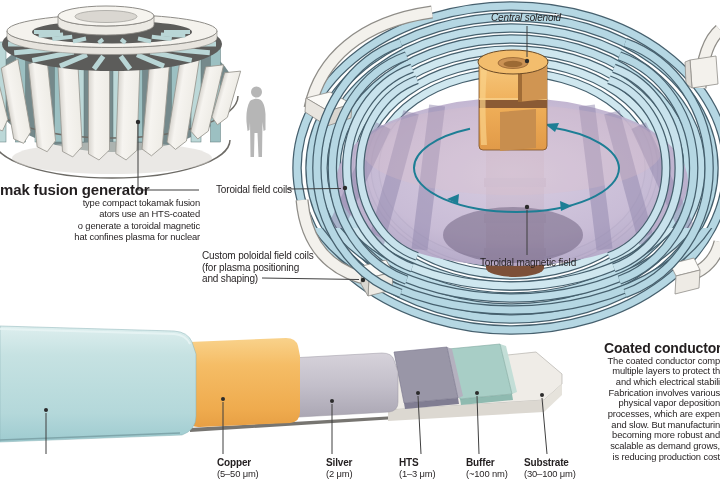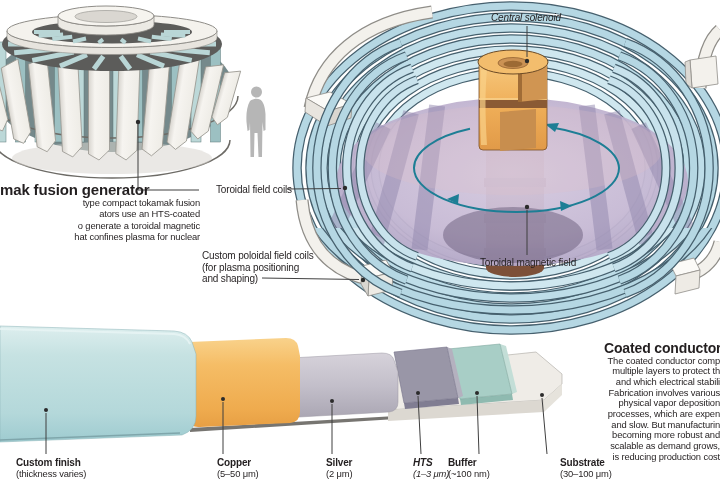--- a/index.html
+++ b/index.html
@@ -325,41 +325,37 @@
   <div id="lbl-opc" class="lbl">
     <div>Custom poloidal field coils</div>
     <div>(for plasma positioning</div>
     <div>and shaping)</div>
   </div>
 
   <div id="lbl-cs" class="lbl">Central solenoid</div>
 
   <div id="lbl-tmf" class="lbl">Toroidal magnetic field</div>
 
-  <div class="layer-lbl" style="left:16px;">
-    <div class="layer-name">Custom finish</div>
-    <div class="layer-detail">(thickness varies)</div>
-  </div>
   <div class="layer-lbl" style="left:217px;">
     <div class="layer-name">Copper</div>
     <div class="layer-detail">(5–50 μm)</div>
   </div>
   <div class="layer-lbl" style="left:326px;">
     <div class="layer-name">Silver</div>
     <div class="layer-detail">(2 μm)</div>
   </div>
-  <div class="layer-lbl" style="left:413px;font-style:italic;">
+  <div class="layer-lbl" style="left:399px;">
     <div class="layer-name">HTS</div>
     <div class="layer-detail">(1–3 μm)</div>
   </div>
-  <div class="layer-lbl" style="left:448px;">
+  <div class="layer-lbl" style="left:466px;">
     <div class="layer-name">Buffer</div>
     <div class="layer-detail">(~100 nm)</div>
   </div>
-  <div class="layer-lbl" style="left:524px;margin-left:36px;">
+  <div class="layer-lbl" style="left:524px;">
     <div class="layer-name">Substrate</div>
     <div class="layer-detail">(30–100 μm)</div>
   </div>
 
   <div id="right-caption" class="lbl">
     <div class="cap-title" style="font-size:14px;">Coated conductor</div>
     <div class="cap-line">The coated conductor comp</div>
     <div class="cap-line">multiple layers to protect th</div>
     <div class="cap-line">and which electrical stabili</div>
     <div class="cap-line">Fabrication involves various</div>

